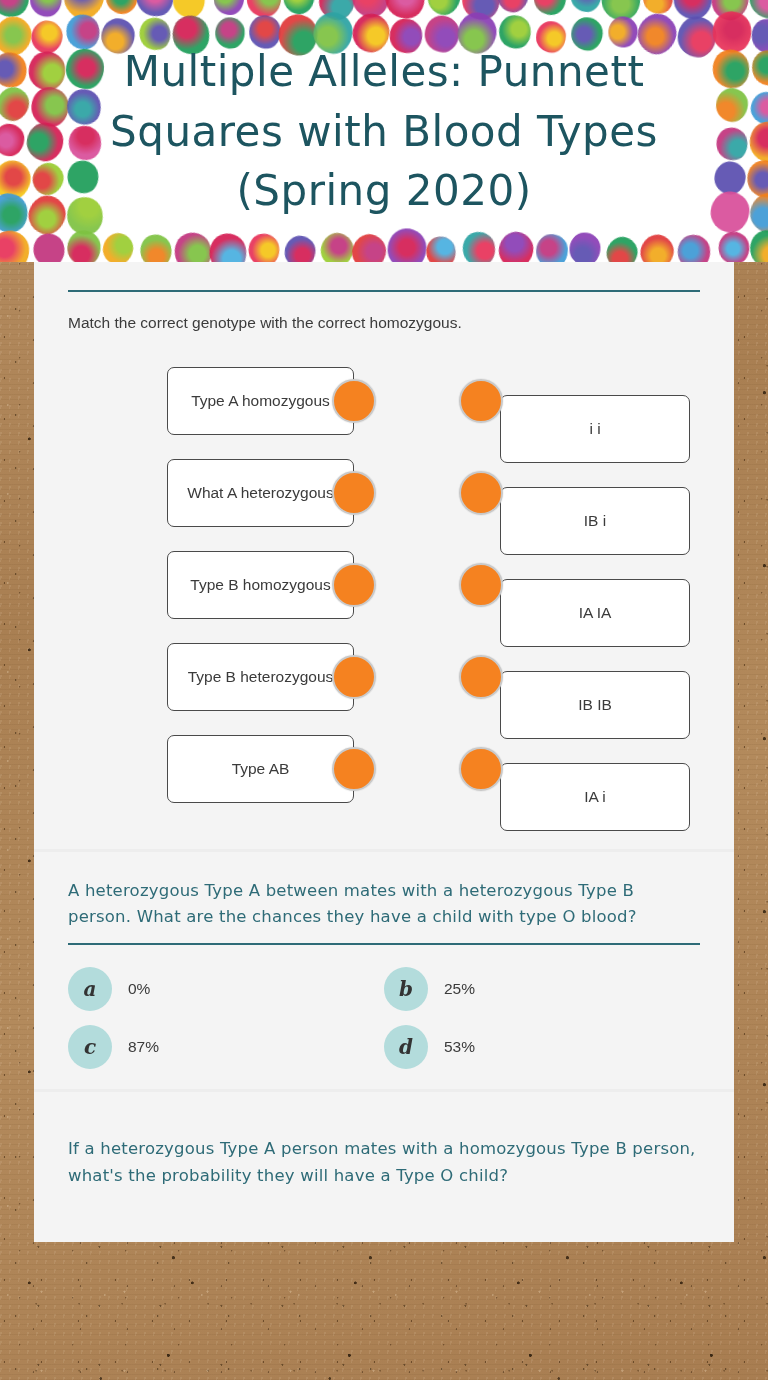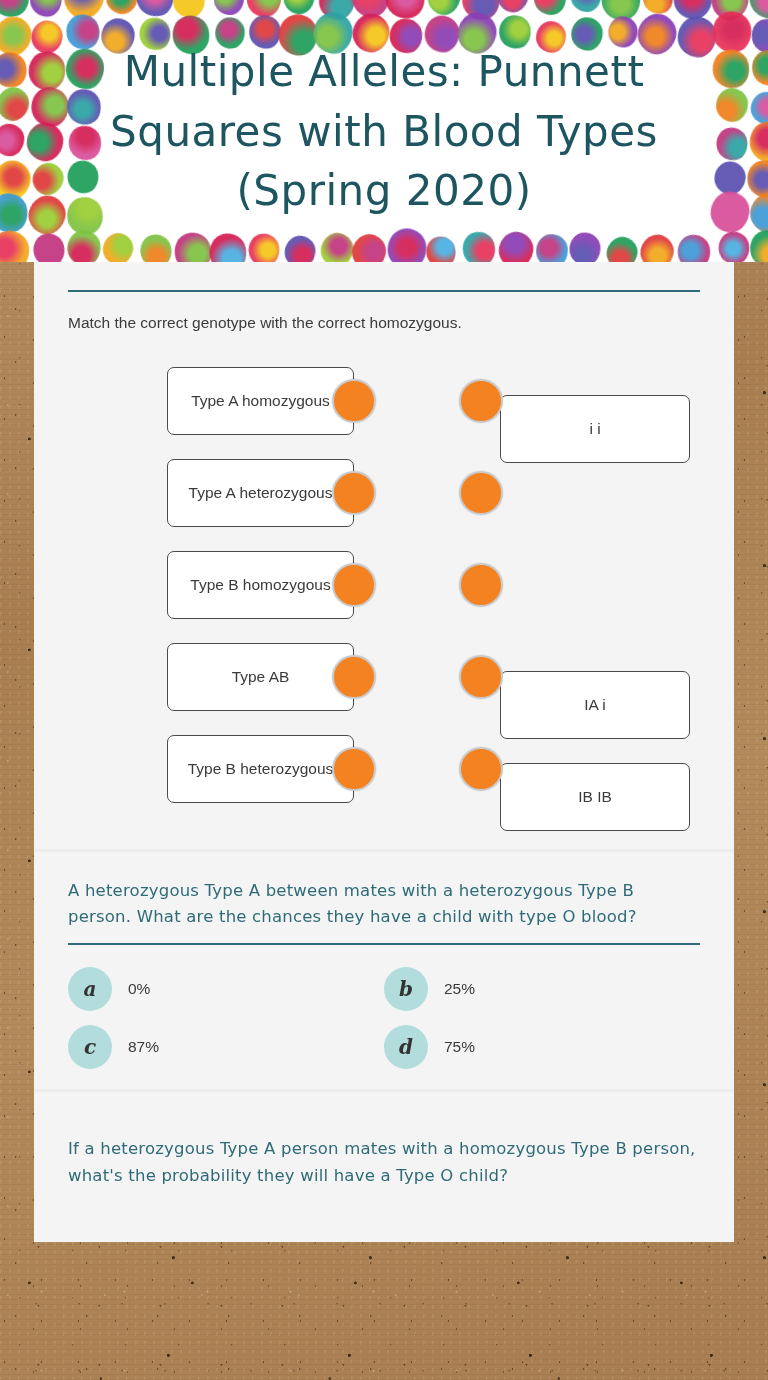--- a/index.html
+++ b/index.html
@@ -328,40 +328,42 @@
 
 
     <div class="match-list" id="match-list">
         <div class="match-row">
           <div class="mbox left">Type A homozygous</div>
           <div class="knob left"></div>
           <div class="knob right"></div>
           <div class="mbox right">i i</div>
         </div>
         <div class="match-row">
-          <div class="mbox left">Type A heterozygous</div>
+          <div class="mbox left">What A heterozygous</div>
           <div class="knob left"></div>
           <div class="knob right"></div>
+          <div class="mbox right">IB i</div>
         </div>
         <div class="match-row">
           <div class="mbox left">Type B homozygous</div>
           <div class="knob left"></div>
           <div class="knob right"></div>
+          <div class="mbox right">IA IA</div>
+        </div>
+        <div class="match-row">
+          <div class="mbox left">Type B heterozygous</div>
+          <div class="knob left"></div>
+          <div class="knob right"></div>
+          <div class="mbox right">IB IB</div>
         </div>
         <div class="match-row">
           <div class="mbox left">Type AB</div>
           <div class="knob left"></div>
           <div class="knob right"></div>
           <div class="mbox right">IA i</div>
-        </div>
-        <div class="match-row">
-          <div class="mbox left">Type B heterozygous</div>
-          <div class="knob left"></div>
-          <div class="knob right"></div>
-          <div class="mbox right">IB IB</div>
         </div>
       </div>
   </div>
 
   <div class="card-sep"></div>
 
   <div class="card">
     <div class="q-block">
       <div class="q-text">A heterozygous Type A between mates with a heterozygous Type B person.  What are the chances they have a child with type O blood?</div>
       <div class="q-divider"></div>
@@ -373,21 +375,21 @@
           <div class="choice">
             <div class="choice-badge">b</div>
             <div class="choice-label">25%</div>
           </div>
           <div class="choice">
             <div class="choice-badge">c</div>
             <div class="choice-label">87%</div>
           </div>
           <div class="choice">
             <div class="choice-badge">d</div>
-            <div class="choice-label">75%</div>
+            <div class="choice-label">53%</div>
           </div>
         </div>
     </div>
   </div>
 
   <div class="card-sep"></div>
 
   <div class="card">
     <div class="q-block last">
       <div class="q-text">If a heterozygous Type A person mates with a homozygous Type B person, what's the probability they will have a Type O child?</div>

